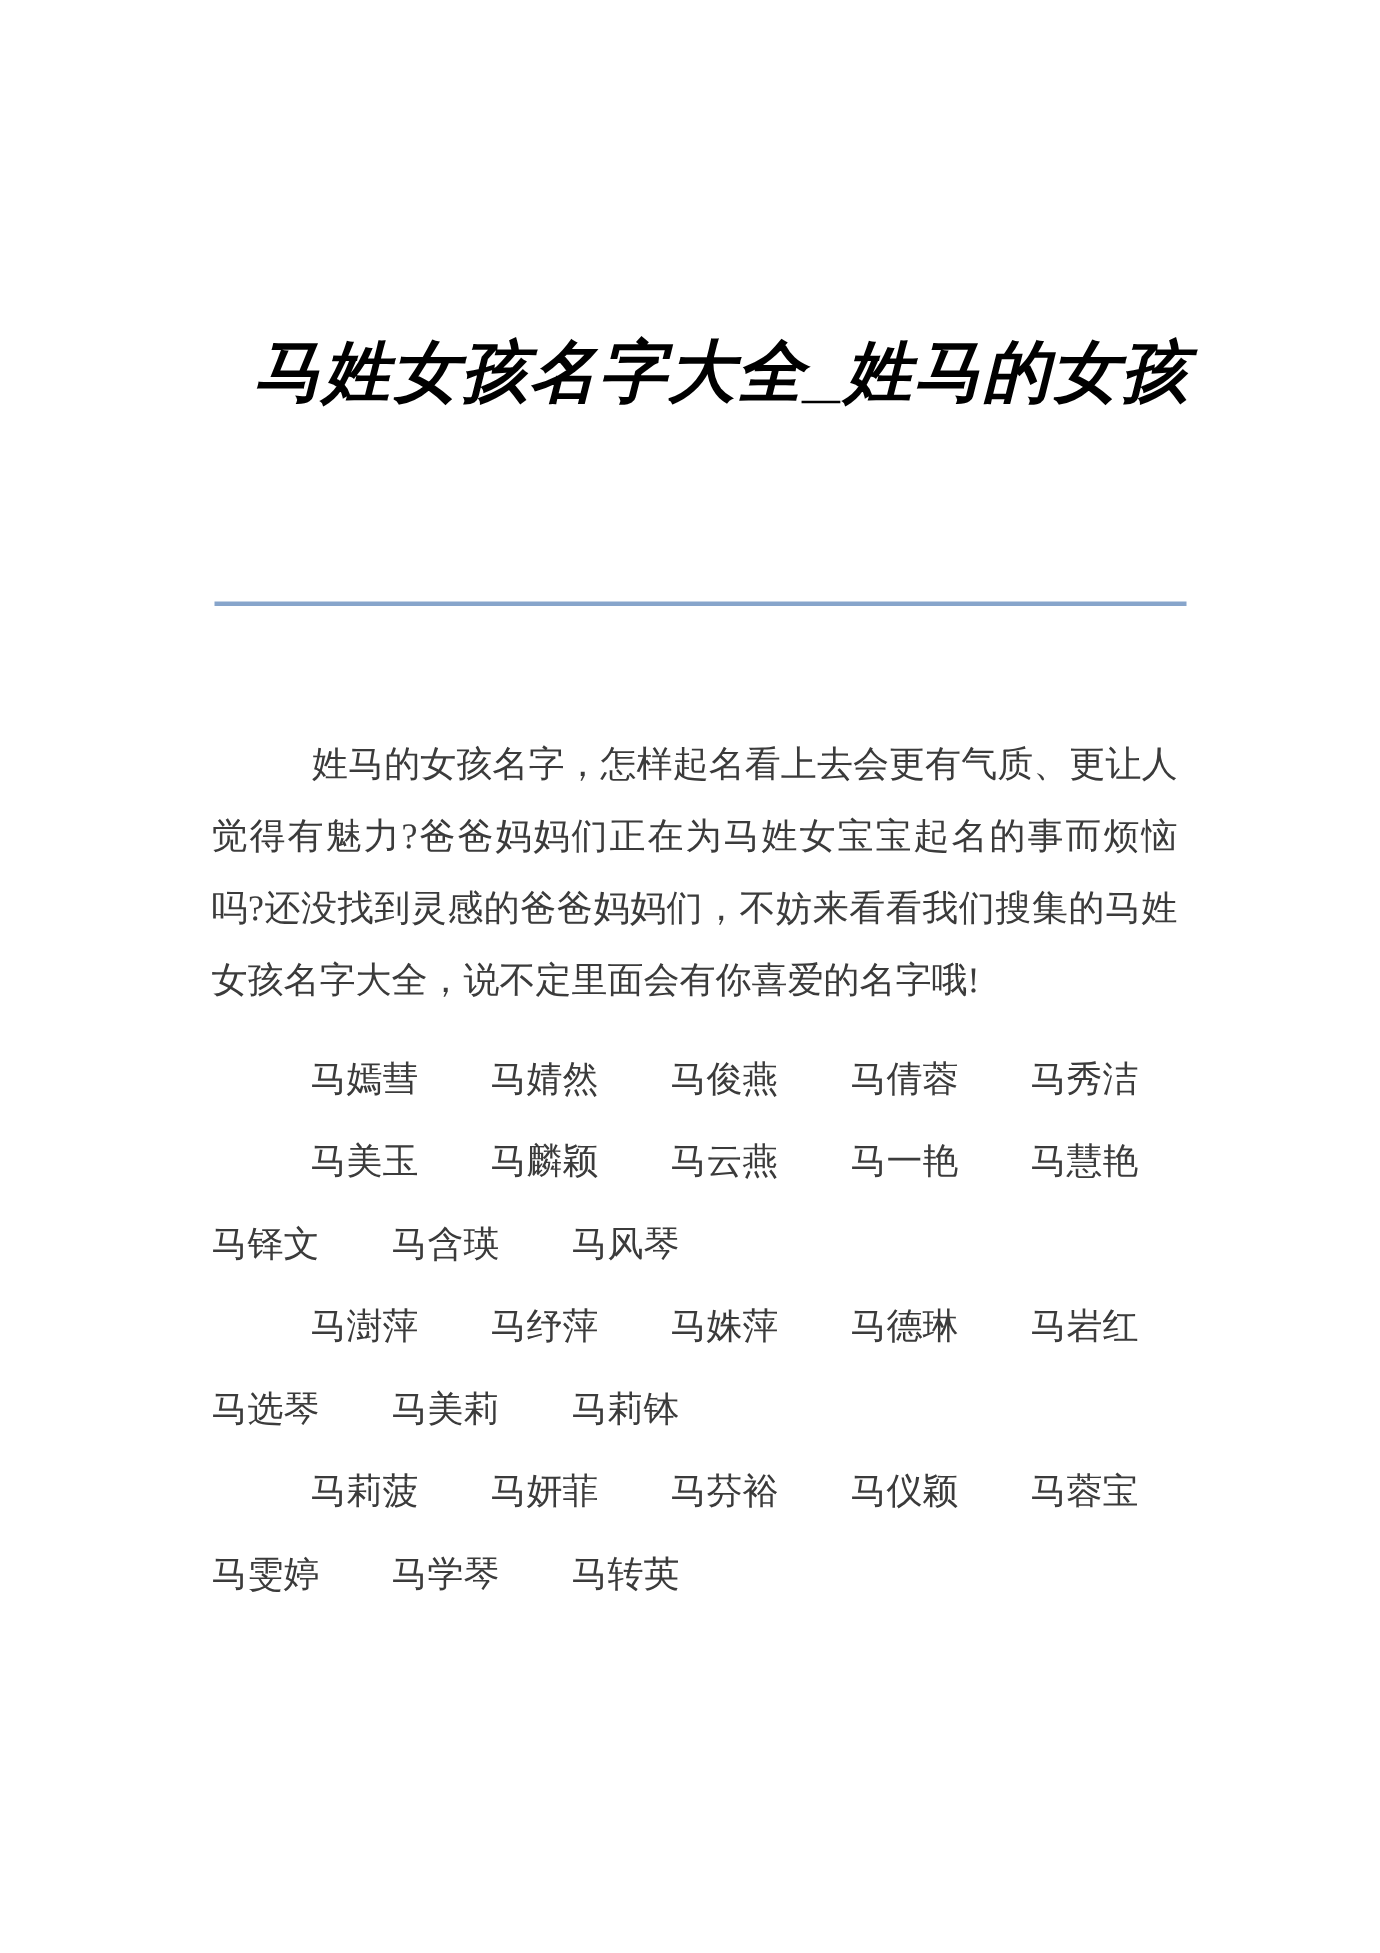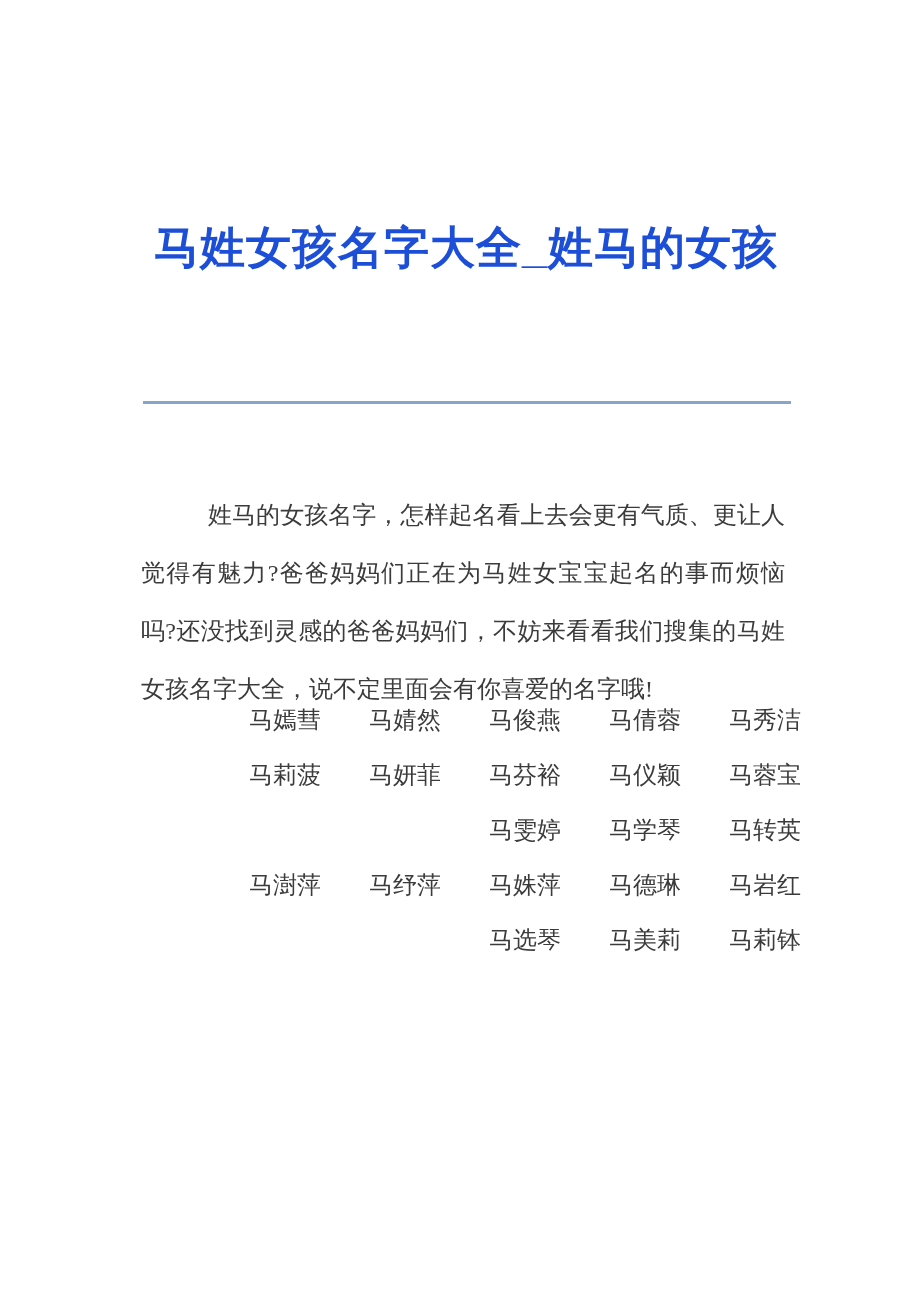--- a/index.html
+++ b/index.html
@@ -10,60 +10,60 @@
   .page {
     position: relative;
     width: 920px;
     height: 1302px;
     background: #ffffff;
     overflow: hidden;
     font-family: "Liberation Serif", serif;
   }
   .doc-title {
     position: absolute;
-    left: 132px;
+    left: 147px;
     top: 196px;
     width: 652px;
     margin: 0;
     font-family: "Liberation Sans", sans-serif;
     font-weight: bold;
     font-size: 45px;
     line-height: 103px;
     letter-spacing: 1px;
-    color: #1d4ed8;
+    color: #000000;
+    font-style: italic;
   }
   .doc-title .t-line { display: block; }
   .doc-title .t-line1 { padding-left: 22px; }
   .title-divider {
     position: absolute;
     left: 143px;
     top: 401px;
     width: 648px;
     height: 3px;
     background: #87a5cb;
   }
   .intro {
     position: absolute;
     left: 141px;
     top: 486px;
     width: 644px;
     margin: 0;
     font-size: 24px;
-    line-height: 58px;
+    line-height: 48px;
     text-indent: 67px;
     text-align: justify;
     color: #3b3b3b;
   }
   .names {
     position: absolute;
     left: 141px;
     top: 693px;
     width: 660px;
     color: #3b3b3b;
-    text-align: right;
   }
   .name-group { margin: 0; }
   .g-row {
     margin: 0;
     font-size: 24px;
     line-height: 55px;
     white-space: nowrap;
   }
   .g-row.row1 { text-indent: 66px; }
 </style>
@@ -79,27 +79,31 @@
   <div class="title-divider"></div>
 
   <p class="intro">姓马的女孩名字，怎样起名看上去会更有气质、更让人觉得有魅力?爸爸妈妈们正在为马姓女宝宝起名的事而烦恼吗?还没找到灵感的爸爸妈妈们，不妨来看看我们搜集的马姓女孩名字大全，说不定里面会有你喜爱的名字哦!</p>
 
   <div class="names">
 
     <div class="name-group">
       <p class="g-row row1">马嫣彗　　马婧然　　马俊燕　　马倩蓉　　马秀洁</p>
     </div>
 
-
     <div class="name-group">
-      <p class="g-row row1">马莉菠　　马妍菲　　马芬裕　　马仪颖　　马蓉宝</p>
-      <p class="g-row row2">马雯婷　　马学琴　　马转英</p>
+      <p class="g-row row1">马美玉　　马麟颖　　马云燕　　马一艳　　马慧艳</p>
+      <p class="g-row row2">马铎文　　马含瑛　　马风琴</p>
     </div>
 
     <div class="name-group">
       <p class="g-row row1">马澍萍　　马纾萍　　马姝萍　　马德琳　　马岩红</p>
       <p class="g-row row2">马选琴　　马美莉　　马莉钵</p>
+    </div>
+
+    <div class="name-group">
+      <p class="g-row row1">马莉菠　　马妍菲　　马芬裕　　马仪颖　　马蓉宝</p>
+      <p class="g-row row2">马雯婷　　马学琴　　马转英</p>
     </div>
 
 
   </div>
 
 </div>
 
 </body></html>

